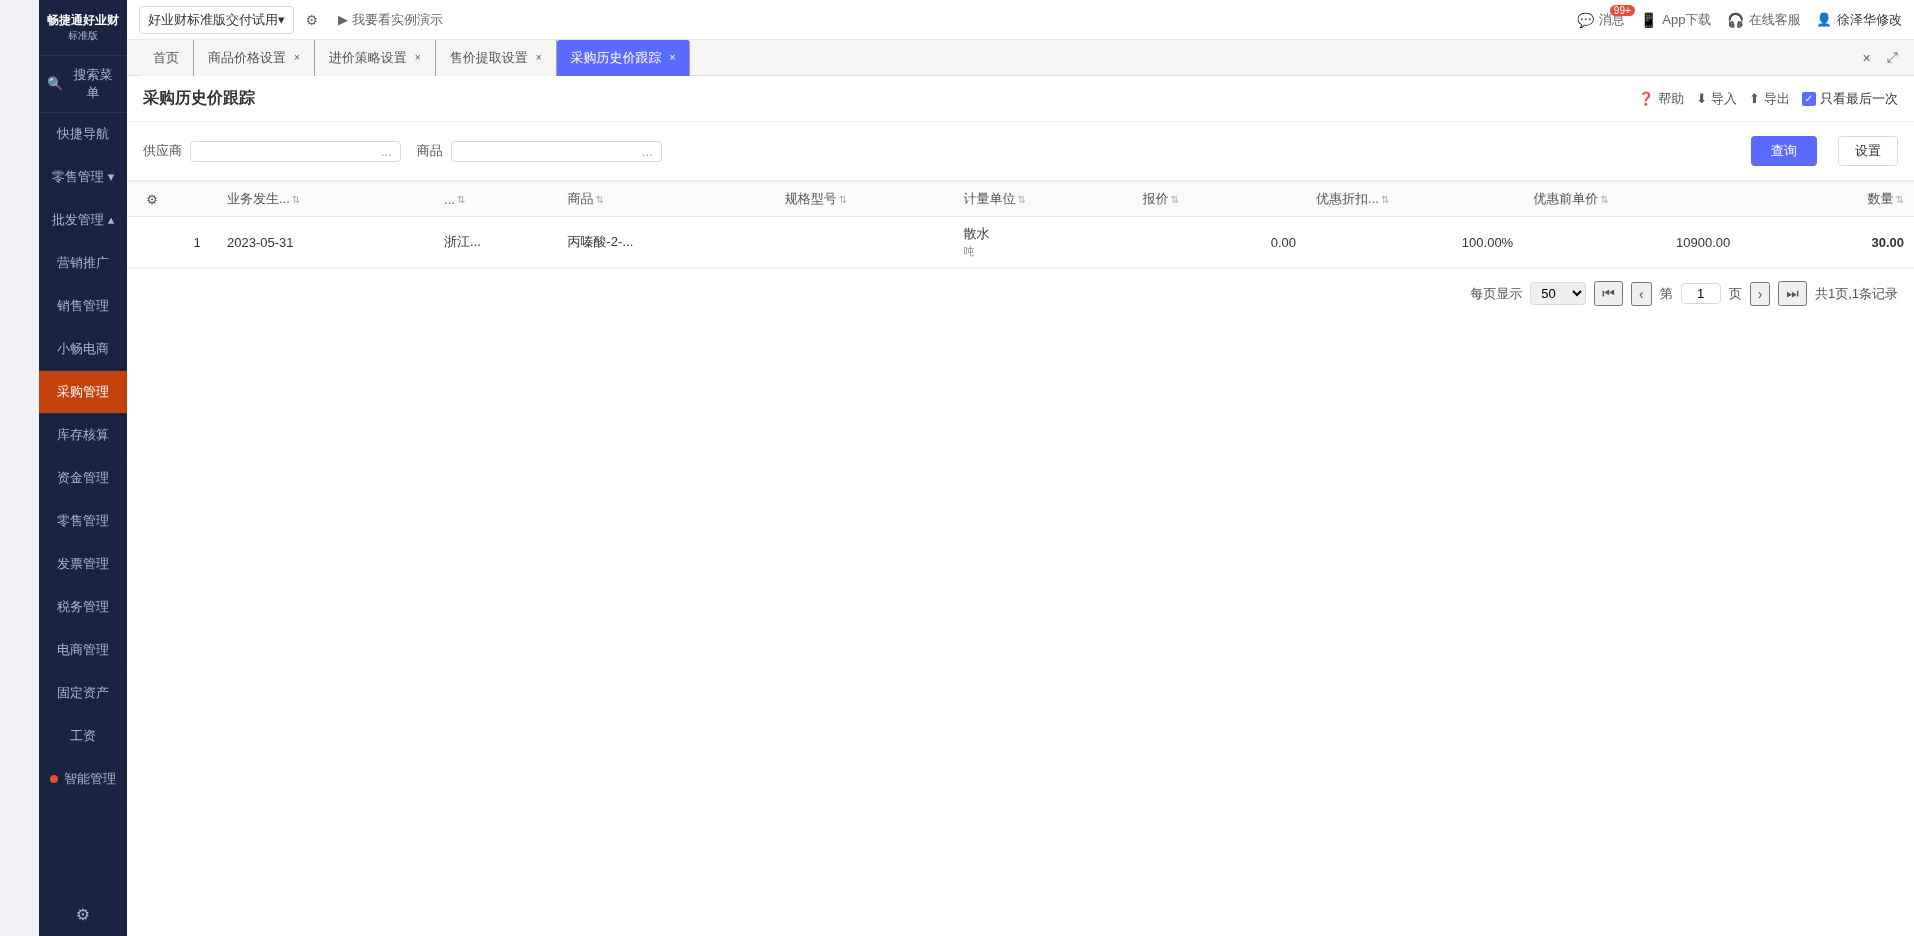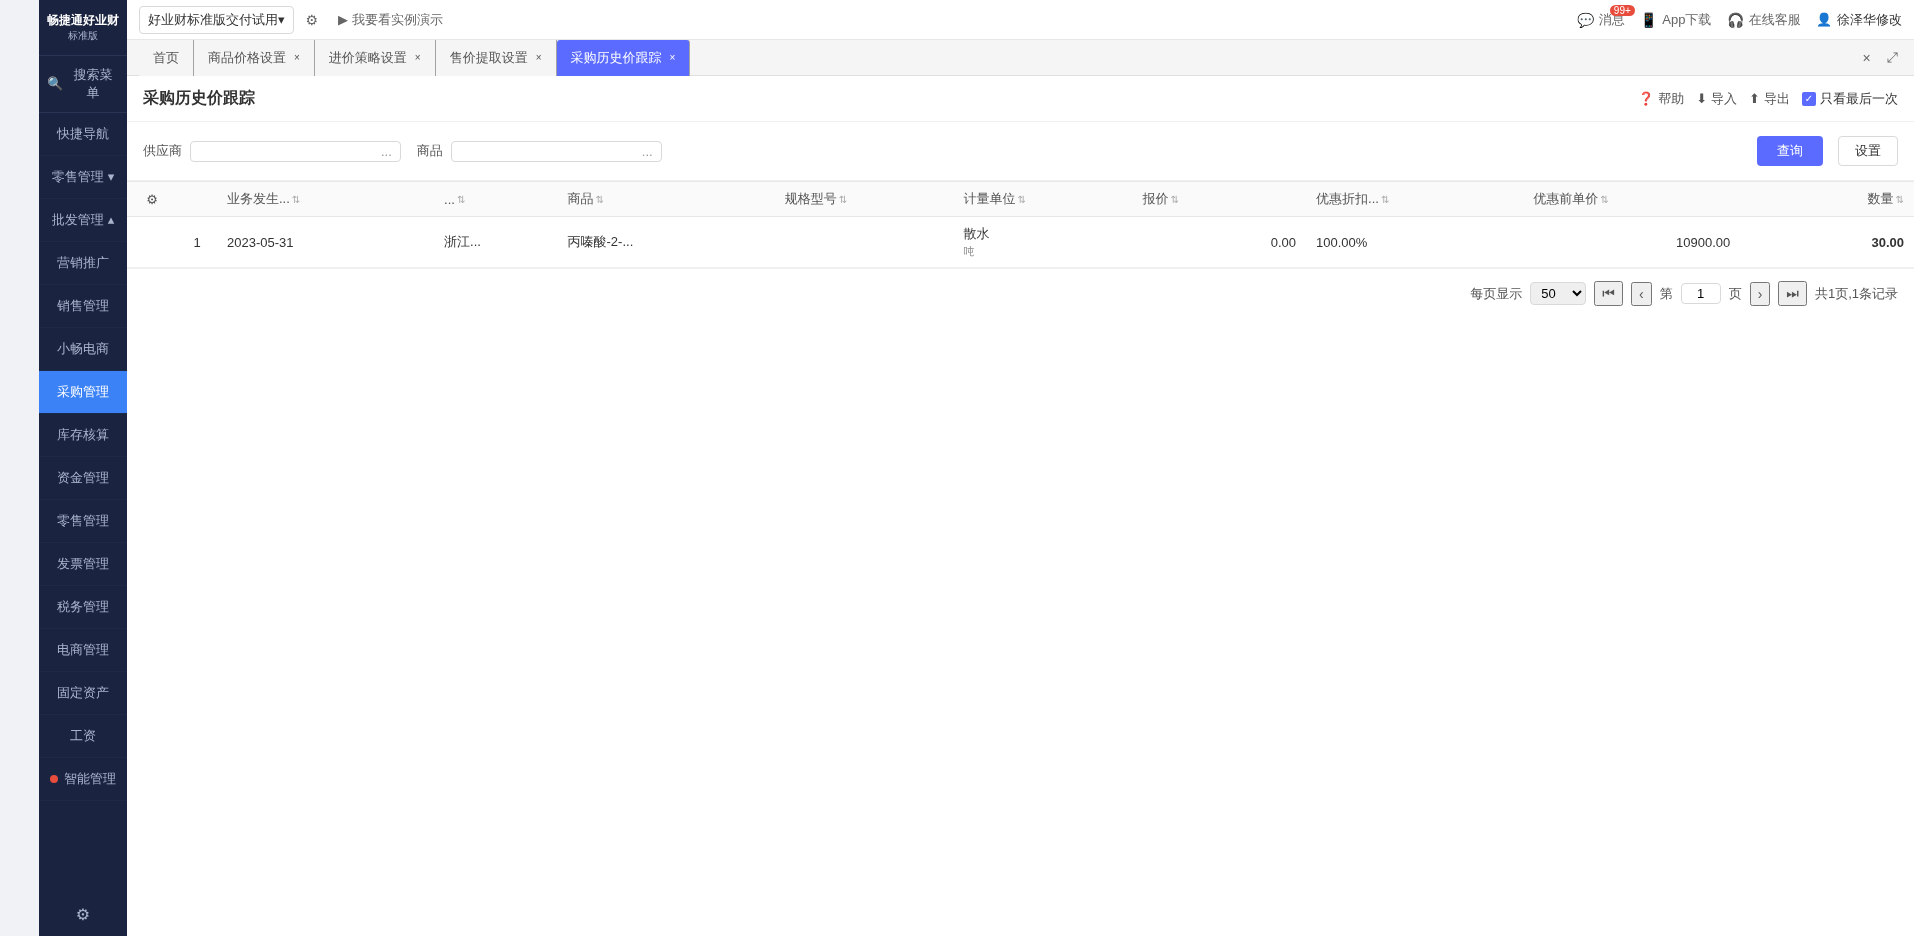--- a/index.html
+++ b/index.html
@@ -6,21 +6,21 @@
     body { font-family: 'Microsoft YaHei', '微软雅黑', sans-serif; font-size: 13px; background: #f0f2f5; color: #333; display: flex; height: 936px; overflow: hidden; }
 
     
     .sidebar { width: 88px; background: #1a2340; color: #a9b4cc; display: flex; flex-direction: column; height: 100%; flex-shrink: 0; margin-left: 39px; }
     .sidebar-logo { padding: 12px 8px; border-bottom: 1px solid #2a3555; text-align: center; }
     .sidebar-logo-text { color: #fff; font-size: 12px; font-weight: bold; line-height: 1.4; }
     .sidebar-logo-sub { color: #a9b4cc; font-size: 10px; }
     .sidebar-search { padding: 10px 8px; text-align: center; border-bottom: 1px solid #2a3555; }
     .sidebar-search-btn { color: #a9b4cc; font-size: 13px; cursor: pointer; display: flex; align-items: center; justify-content: center; gap: 4px; }
     .sidebar-nav-item { padding: 12px 8px; text-align: center; cursor: pointer; font-size: 13px; color: #a9b4cc; border-bottom: 1px solid #1e2a45; transition: background 0.2s; }
-    .sidebar-nav-item.active { background: #3b82f6; color: #fff; }
+    .sidebar-nav-item.active { background: #c2410c; color: #fff; }
     .sidebar-nav-item.has-submenu { display: flex; align-items: center; justify-content: center; gap: 4px; }
     .sidebar-bottom { margin-top: auto; padding: 12px 8px; text-align: center; }
     .sidebar-gear { color: #a9b4cc; cursor: pointer; font-size: 16px; }
     .sidebar-dot { width: 8px; height: 8px; background: #e74c3c; border-radius: 50%; display: inline-block; margin-right: 4px; }
 
     
     .main { flex: 1; display: flex; flex-direction: column; overflow: hidden; }
 
     
     .topbar { background: #fff; height: 40px; display: flex; align-items: center; padding: 0 12px; border-bottom: 1px solid #e8e8e8; gap: 12px; }
@@ -257,21 +257,21 @@
             <span class="filter-dots">...</span>
           </div>
         </div>
         <div class="filter-group">
           <span class="filter-label">商品</span>
           <div class="filter-input-wrap">
             <input class="filter-input" type="text" style="">
             <span class="filter-dots">...</span>
           </div>
         </div>
-        <div style="margin-left:auto;display:flex;gap:15px;">
+        <div style="margin-left:auto;display:flex;gap:21px;">
           <button class="query-btn">查询</button>
           <button class="settings-btn">设置</button>
         </div>
       </div>
     </div>
 
     <div class="table-wrap">
       <table>
         <thead>
           <tr>
@@ -337,21 +337,21 @@
 
         <tr>
     <td style="text-align:center;"></td>
     <td style="text-align:center;">1</td>
     <td>2023-05-31</td>
     <td>浙江...</td>
     <td>丙嗪酸-2-...</td>
     <td></td>
     <td>散水<br><small style="color:#888;">吨</small></td>
     <td style="text-align:right;">0.00</td>
-    <td style="">100.00%</td>
+    <td style="text-align:right;">100.00%</td>
     <td style="text-align:right;">10900.00</td>
     <td style="text-align:right;font-weight:bold;">30.00</td>
   </tr>
           </tbody>
       </table>
     </div>
 
     <div class="pagination">
       <span>每页显示</span>
       <select class="page-size-select">

